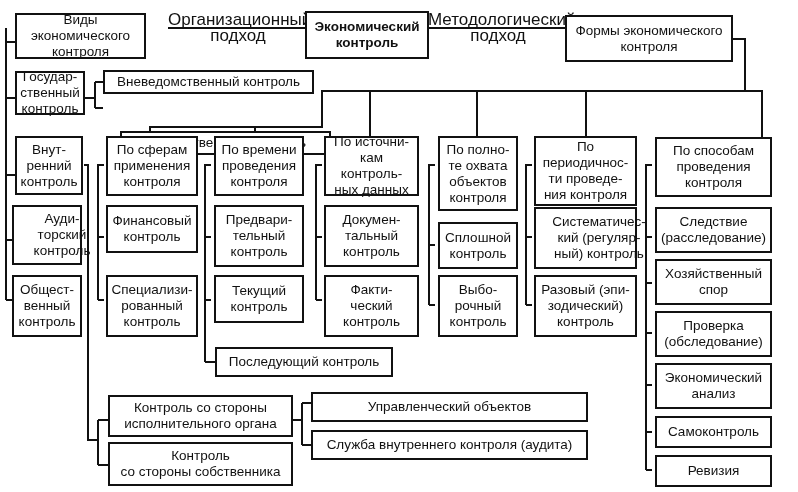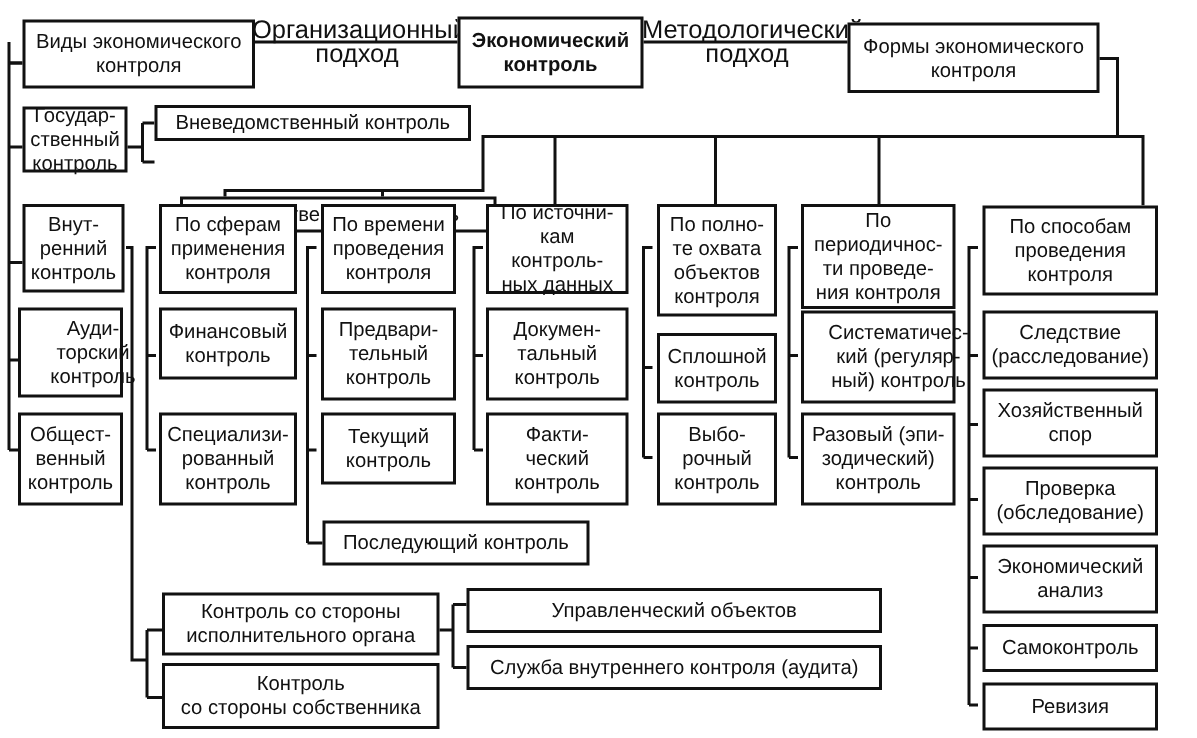--- a/index.html
+++ b/index.html
@@ -37,21 +37,21 @@
     <path d="M292 420 H302 M302 403 V445 M302 403 H312 M302 445 H312"></path>
 
     <path d="M104 165 H98 V300 M98 237 H104 M98 300 H104"></path>
     <path d="M211 165 H205 V362 M205 237 H211 M205 300 H211 M205 362 H219"></path>
     <path d="M322 165 H316 V300 M316 237 H322 M316 300 H322"></path>
     <path d="M435 165 H429 V305 M429 245 H435 M429 305 H435"></path>
     <path d="M532 165 H526 V305 M526 237 H532 M526 305 H532"></path>
     <path d="M652 165 H646 V470 M646 237 H652 M646 283 H652 M646 333 H652 M646 385 H652 M646 432 H652 M646 470 H652"></path>
   </svg>
 
-  <div class="box" style="left:15px;top:13px;width:155px;height:46px;">Виды экономического
+  <div class="box" style="left:15px;top:13px;width:131px;height:46px;">Виды экономического
 контроля</div>
   <div class="lbl" style="left:168px;top:12px;width:140px;">Организационный
 подход</div>
   <div class="box bold" style="left:305px;top:11px;width:124px;height:48px;">Экономический
 контроль</div>
   <div class="lbl" style="left:428px;top:12px;width:140px;">Методологический
 подход</div>
   <div class="box" style="left:565px;top:15px;width:168px;height:47px;">Формы экономического
 контроля</div>
 

